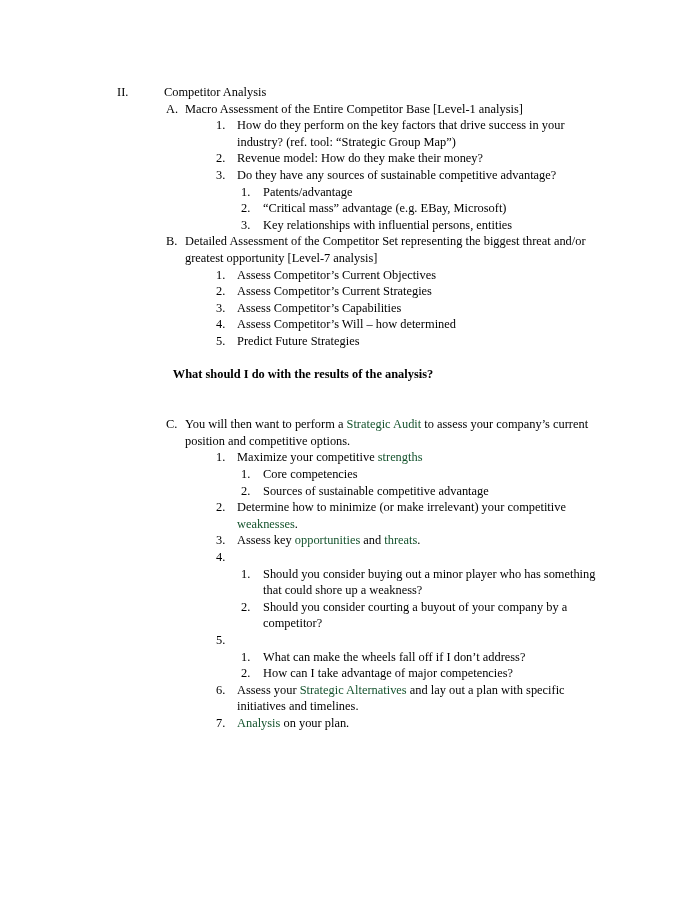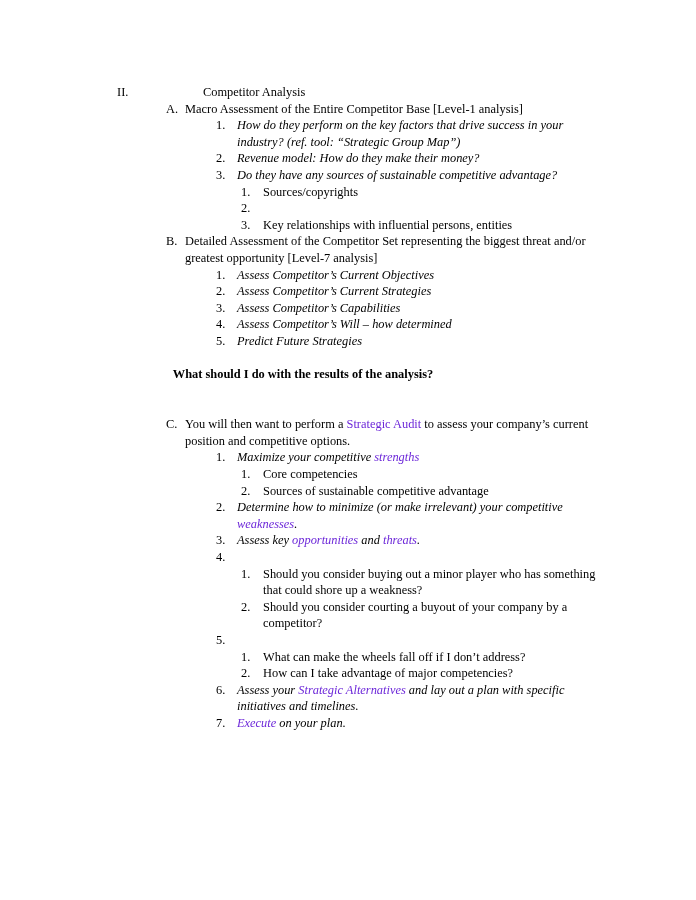--- a/index.html
+++ b/index.html
@@ -33,38 +33,38 @@
   .marker {
     flex: 0 0 auto;
     text-align: left;
     white-space: pre;
   }
   .txt {
     flex: 1 1 auto;
   }
 
   
-  .lvl-roman   { padding-left: 117px; gap: 39px; }
+  .lvl-roman   { padding-left: 117px; }
   .lvl-roman  > .marker { width: 47px; }
   .lvl-roman  > .txt    { max-width: 470px; }
 
   .lvl-alpha   { padding-left: 166px; }
   .lvl-alpha  > .marker { width: 19px; }
   .lvl-alpha  > .txt    { max-width: 425px; }
 
   .lvl-num     { padding-left: 216px; }
   .lvl-num    > .marker { width: 21px; }
-  .lvl-num    > .txt    { max-width: 376px; font-style: italic; }
+  .lvl-num    > .txt    { max-width: 376px; }
 
   .lvl-sub     { padding-left: 241px; }
   .lvl-sub    > .marker { width: 22px; }
   .lvl-sub    > .txt    { max-width: 352px; }
 
   .hl {
-    color: #6d28d9;
+    color: #14532d;
   }
 
   .heading-center {
     text-align: center;
     font-weight: bold;
     padding-right: 90px;
   }
 
   .spacer-sm { height: 16.6px; }
   .spacer-md { height: 17px; }
@@ -94,25 +94,26 @@
     <span class="txt">Revenue model: How do they make their money?</span>
   </div>
 
   <div class="row lvl-num">
     <span class="marker">3.</span>
     <span class="txt">Do they have any sources of sustainable competitive advantage?</span>
   </div>
 
   <div class="row lvl-sub">
     <span class="marker">1.</span>
-    <span class="txt">Sources/copyrights</span>
-  </div>
-
-  <div class="row lvl-sub">
-    <span class="marker">2.</span>
+    <span class="txt">Patents/advantage</span>
+  </div>
+
+  <div class="row lvl-sub">
+    <span class="marker">2.</span>
+    <span class="txt">“Critical mass” advantage (e.g. EBay, Microsoft)</span>
   </div>
 
   <div class="row lvl-sub">
     <span class="marker">3.</span>
     <span class="txt">Key relationships with influential persons, entities</span>
   </div>
 
   <div class="row lvl-alpha">
     <span class="marker">B.</span>
     <span class="txt">Detailed Assessment of the Competitor Set representing the biggest threat and/or greatest opportunity [Level-7 analysis]</span>
@@ -208,16 +209,16 @@
     <span class="txt">How can I take advantage of major competencies?</span>
   </div>
 
   <div class="row lvl-num">
     <span class="marker">6.</span>
     <span class="txt"><span>Assess your </span><span class="hl">Strategic Alternatives</span><span> and lay out a plan with specific initiatives and timelines.</span></span>
   </div>
 
   <div class="row lvl-num">
     <span class="marker">7.</span>
-    <span class="txt"><span class="hl">Execute</span><span> on your plan.</span></span>
+    <span class="txt"><span class="hl">Analysis</span><span> on your plan.</span></span>
   </div>
 
 </div>
 
 </body></html>

